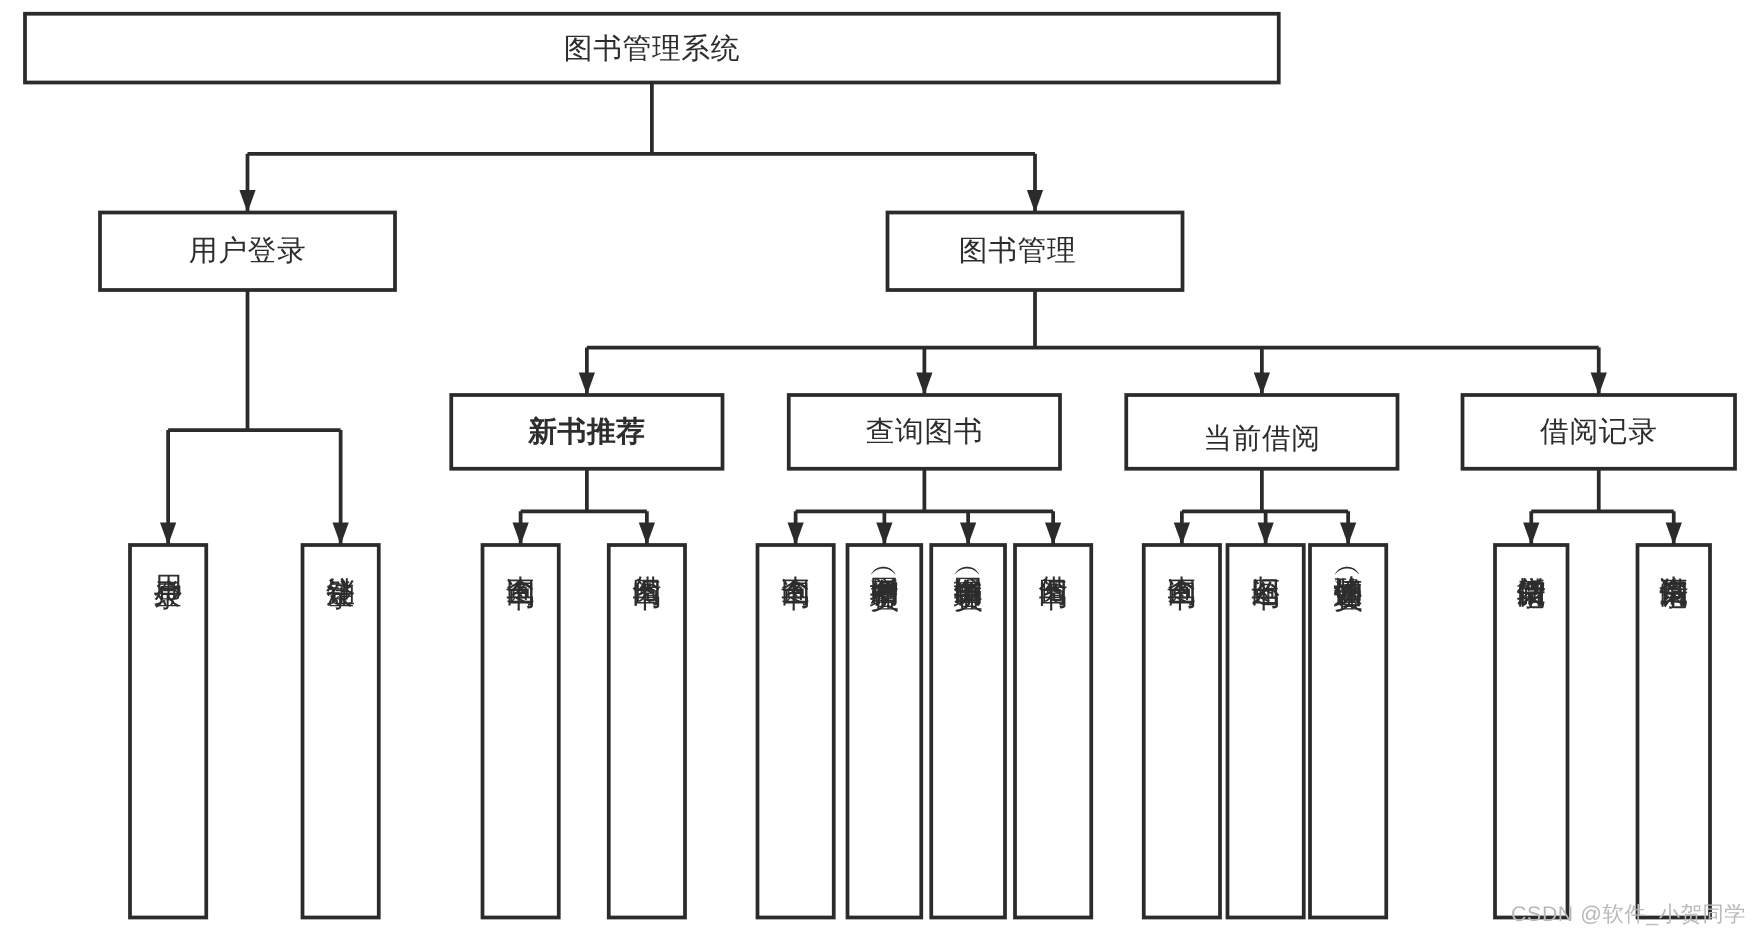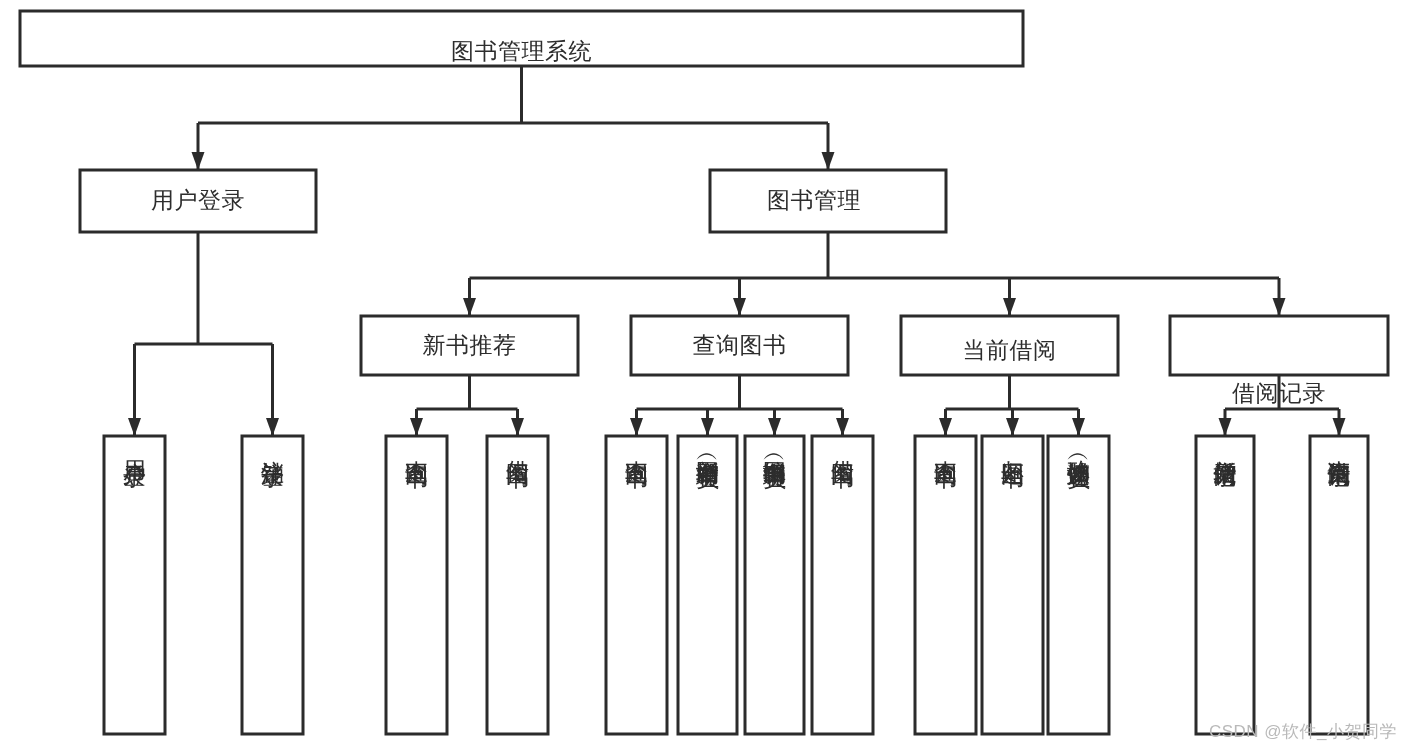--- a/index.html
+++ b/index.html
@@ -158,27 +158,27 @@
         <rect x="745" y="436" width="59" height="298" class="node-rect"></rect>
         <rect x="812" y="436" width="61" height="298" class="node-rect"></rect>
         <rect x="915" y="436" width="61" height="298" class="node-rect"></rect>
         <rect x="982" y="436" width="61" height="298" class="node-rect"></rect>
         <rect x="1048" y="436" width="61" height="298" class="node-rect"></rect>
         <rect x="1196" y="436" width="58" height="298" class="node-rect"></rect>
         <rect x="1310" y="436" width="58" height="298" class="node-rect"></rect>
       </g>
   </svg>
   <div id="labels-layer">
-      <div class="node-label horiz-label" style="left: 20px; top: 24px; width: 1003px; height: 55px;">图书管理系统</div>
+      <div class="node-label horiz-label" style="left: 20px; top: 11px; width: 1003px; height: 55px;">图书管理系统</div>
       <div class="node-label horiz-label" style="left: 80px; top: 170px; width: 236px; height: 62px;">用户登录</div>
       <div class="node-label horiz-label" style="left: 710px; top: 170px; width: 208px; height: 62px;">图书管理</div>
-      <div class="node-label horiz-label" style="left: 361px; top: 316px; width: 217px; height: 59px;">新书推荐</div>
+      <div class="node-label horiz-label" style="left: 361px; top: 316px; width: 217px; height: 59px; font-weight: bold;">新书推荐</div>
       <div class="node-label horiz-label" style="left: 631px; top: 316px; width: 217px; height: 59px;">查询图书</div>
       <div class="node-label horiz-label" style="left: 901px; top: 316px; width: 217px; height: 69px;">当前借阅</div>
-      <div class="node-label horiz-label" style="left: 1170px; top: 316px; width: 218px; height: 59px; margin-top: 48px;">借阅记录</div>
+      <div class="node-label horiz-label" style="left: 1170px; top: 316px; width: 218px; height: 59px;">借阅记录</div>
       <div class="node-label vert-label" style="left: 104px; top: 436px; width: 61px; height: 298px;">用户登录</div>
       <div class="node-label vert-label" style="left: 242px; top: 436px; width: 61px; height: 298px;">注销登录</div>
       <div class="node-label vert-label" style="left: 386px; top: 436px; width: 61px; height: 298px;">查询图书</div>
       <div class="node-label vert-label" style="left: 487px; top: 436px; width: 61px; height: 298px;">借阅图书</div>
       <div class="node-label vert-label" style="left: 606px; top: 436px; width: 61px; height: 298px;">查询图书</div>
       <div class="node-label vert-label long" style="left: 678px; top: 436px; width: 59px; height: 298px;">新增图书（管理员）</div>
       <div class="node-label vert-label long" style="left: 745px; top: 436px; width: 59px; height: 298px;">编辑图书（管理员）</div>
       <div class="node-label vert-label" style="left: 812px; top: 436px; width: 61px; height: 298px;">借阅图书</div>
       <div class="node-label vert-label" style="left: 915px; top: 436px; width: 61px; height: 298px;">查询图书</div>
       <div class="node-label vert-label" style="left: 982px; top: 436px; width: 61px; height: 298px;">归还图书</div>

